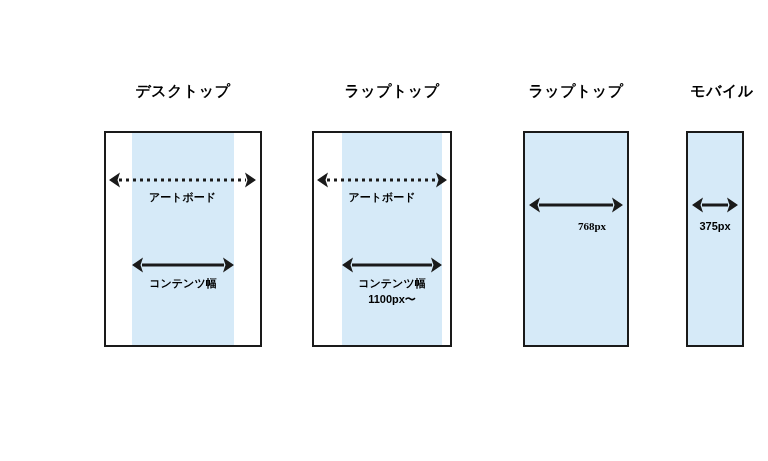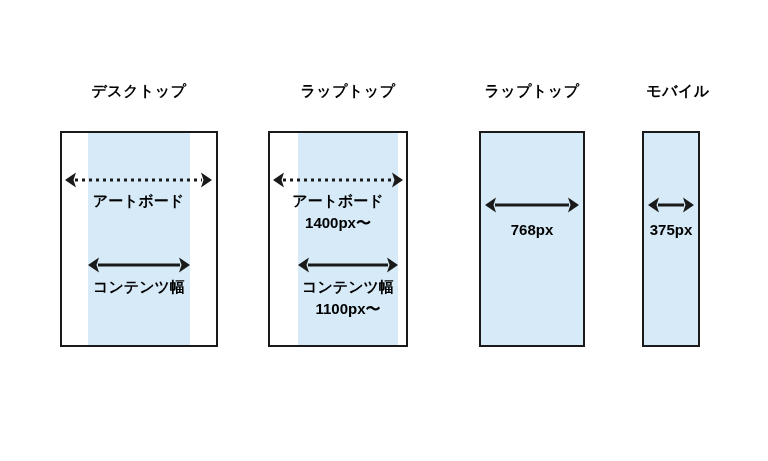--- a/index.html
+++ b/index.html
@@ -19,20 +19,21 @@
   #diagram-root {
     position: absolute;
     left: 0;
     top: 0;
     width: 768px;
     height: 461px;
   }
 
   .panel {
     position: absolute;
+    margin-left: 44px;
   }
 
   .panel-title {
     position: absolute;
     top: 0;
     left: 0;
     width: 100%;
     text-align: center;
     font-size: 15px;
     font-weight: bold;
@@ -70,21 +71,21 @@
     left: 0;
     top: -9px;
     overflow: visible;
   }
 
   .measure-label {
     position: absolute;
     left: 0;
     width: 100%;
     text-align: center;
-    font-size: 15px;
+    font-size: 11px;
     font-weight: bold;
     line-height: 1.45;
     color: #000000;
     white-space: nowrap;
   }
 
   .measure-label .line2 {
     display: block;
   }
 </style>
@@ -119,41 +120,41 @@
       <div class="device-box" style="left: 0px; top: 49px; width: 140px; height: 216px; border-color: rgb(26, 26, 26);">
         <div class="content-band" style="left: 28px; width: 100px; background: rgb(214, 234, 248);"></div>
       </div>
       <div class="measure" style="left: 5px; top: 98px; width: 130px;">
         <svg width="130" height="18" viewBox="0 0 130 18">
           <line x1="10" y1="9" x2="120" y2="9" stroke="#1a1a1a" stroke-width="3" stroke-dasharray="3 4" stroke-linecap="butt"></line>
           <path d="M 0 9 L 11 1.5 L 8.5 9 L 11 16.5 Z" fill="#1a1a1a"></path>
           <path d="M 130 9 L 119 1.5 L 121.5 9 L 119 16.5 Z" fill="#1a1a1a"></path>
         </svg>
       </div>
-      <div class="measure-label" style="top: 108px; left: 5px; width: 130px;"><span>アートボード</span><span class="line2">1400px〜</span></div>
+      <div class="measure-label" style="top: 108px; left: 5px; width: 130px;"><span>アートボード</span></div>
       <div class="measure" style="left: 30px; top: 183px; width: 100px;">
         <svg width="100" height="18" viewBox="0 0 100 18">
           <line x1="10" y1="9" x2="90" y2="9" stroke="#1a1a1a" stroke-width="3"></line>
           <path d="M 0 9 L 11 1.5 L 8.5 9 L 11 16.5 Z" fill="#1a1a1a"></path>
           <path d="M 100 9 L 89 1.5 L 91.5 9 L 89 16.5 Z" fill="#1a1a1a"></path>
         </svg>
       </div>
       <div class="measure-label" style="top: 194px; left: 30px; width: 100px;"><span>コンテンツ幅</span><span class="line2">1100px〜</span></div>
     </div>
     <div class="panel" style="left: 479px; top: 82px; width: 106px; height: 265px;">
       <div class="panel-title">ラップトップ</div>
       <div class="device-box filled" style="left: 0px; top: 49px; width: 106px; height: 216px; border-color: rgb(26, 26, 26); background: rgb(214, 234, 248);"></div>
       <div class="measure" style="left: 6px; top: 123px; width: 94px;">
         <svg width="94" height="18" viewBox="0 0 94 18">
           <line x1="10" y1="9" x2="84" y2="9" stroke="#1a1a1a" stroke-width="3"></line>
           <path d="M 0 9 L 11 1.5 L 8.5 9 L 11 16.5 Z" fill="#1a1a1a"></path>
           <path d="M 94 9 L 83 1.5 L 85.5 9 L 83 16.5 Z" fill="#1a1a1a"></path>
         </svg>
       </div>
-      <div class="measure-label" style="top: 137px; left: 6px; width: 94px;"><span>768px</span></div>
+      <div class="measure-label" style="top: 137px; left: 22px; width: 94px; font-family: Liberation Serif, serif;"><span>768px</span></div>
     </div>
     <div class="panel" style="left: 642px; top: 82px; width: 72px; height: 265px;">
       <div class="panel-title">モバイル</div>
       <div class="device-box filled" style="left: 0px; top: 49px; width: 58px; height: 216px; border-color: rgb(26, 26, 26); background: rgb(214, 234, 248);"></div>
       <div class="measure" style="left: 6px; top: 123px; width: 46px;">
         <svg width="46" height="18" viewBox="0 0 46 18">
           <line x1="10" y1="9" x2="36" y2="9" stroke="#1a1a1a" stroke-width="3"></line>
           <path d="M 0 9 L 11 1.5 L 8.5 9 L 11 16.5 Z" fill="#1a1a1a"></path>
           <path d="M 46 9 L 35 1.5 L 37.5 9 L 35 16.5 Z" fill="#1a1a1a"></path>
         </svg>

